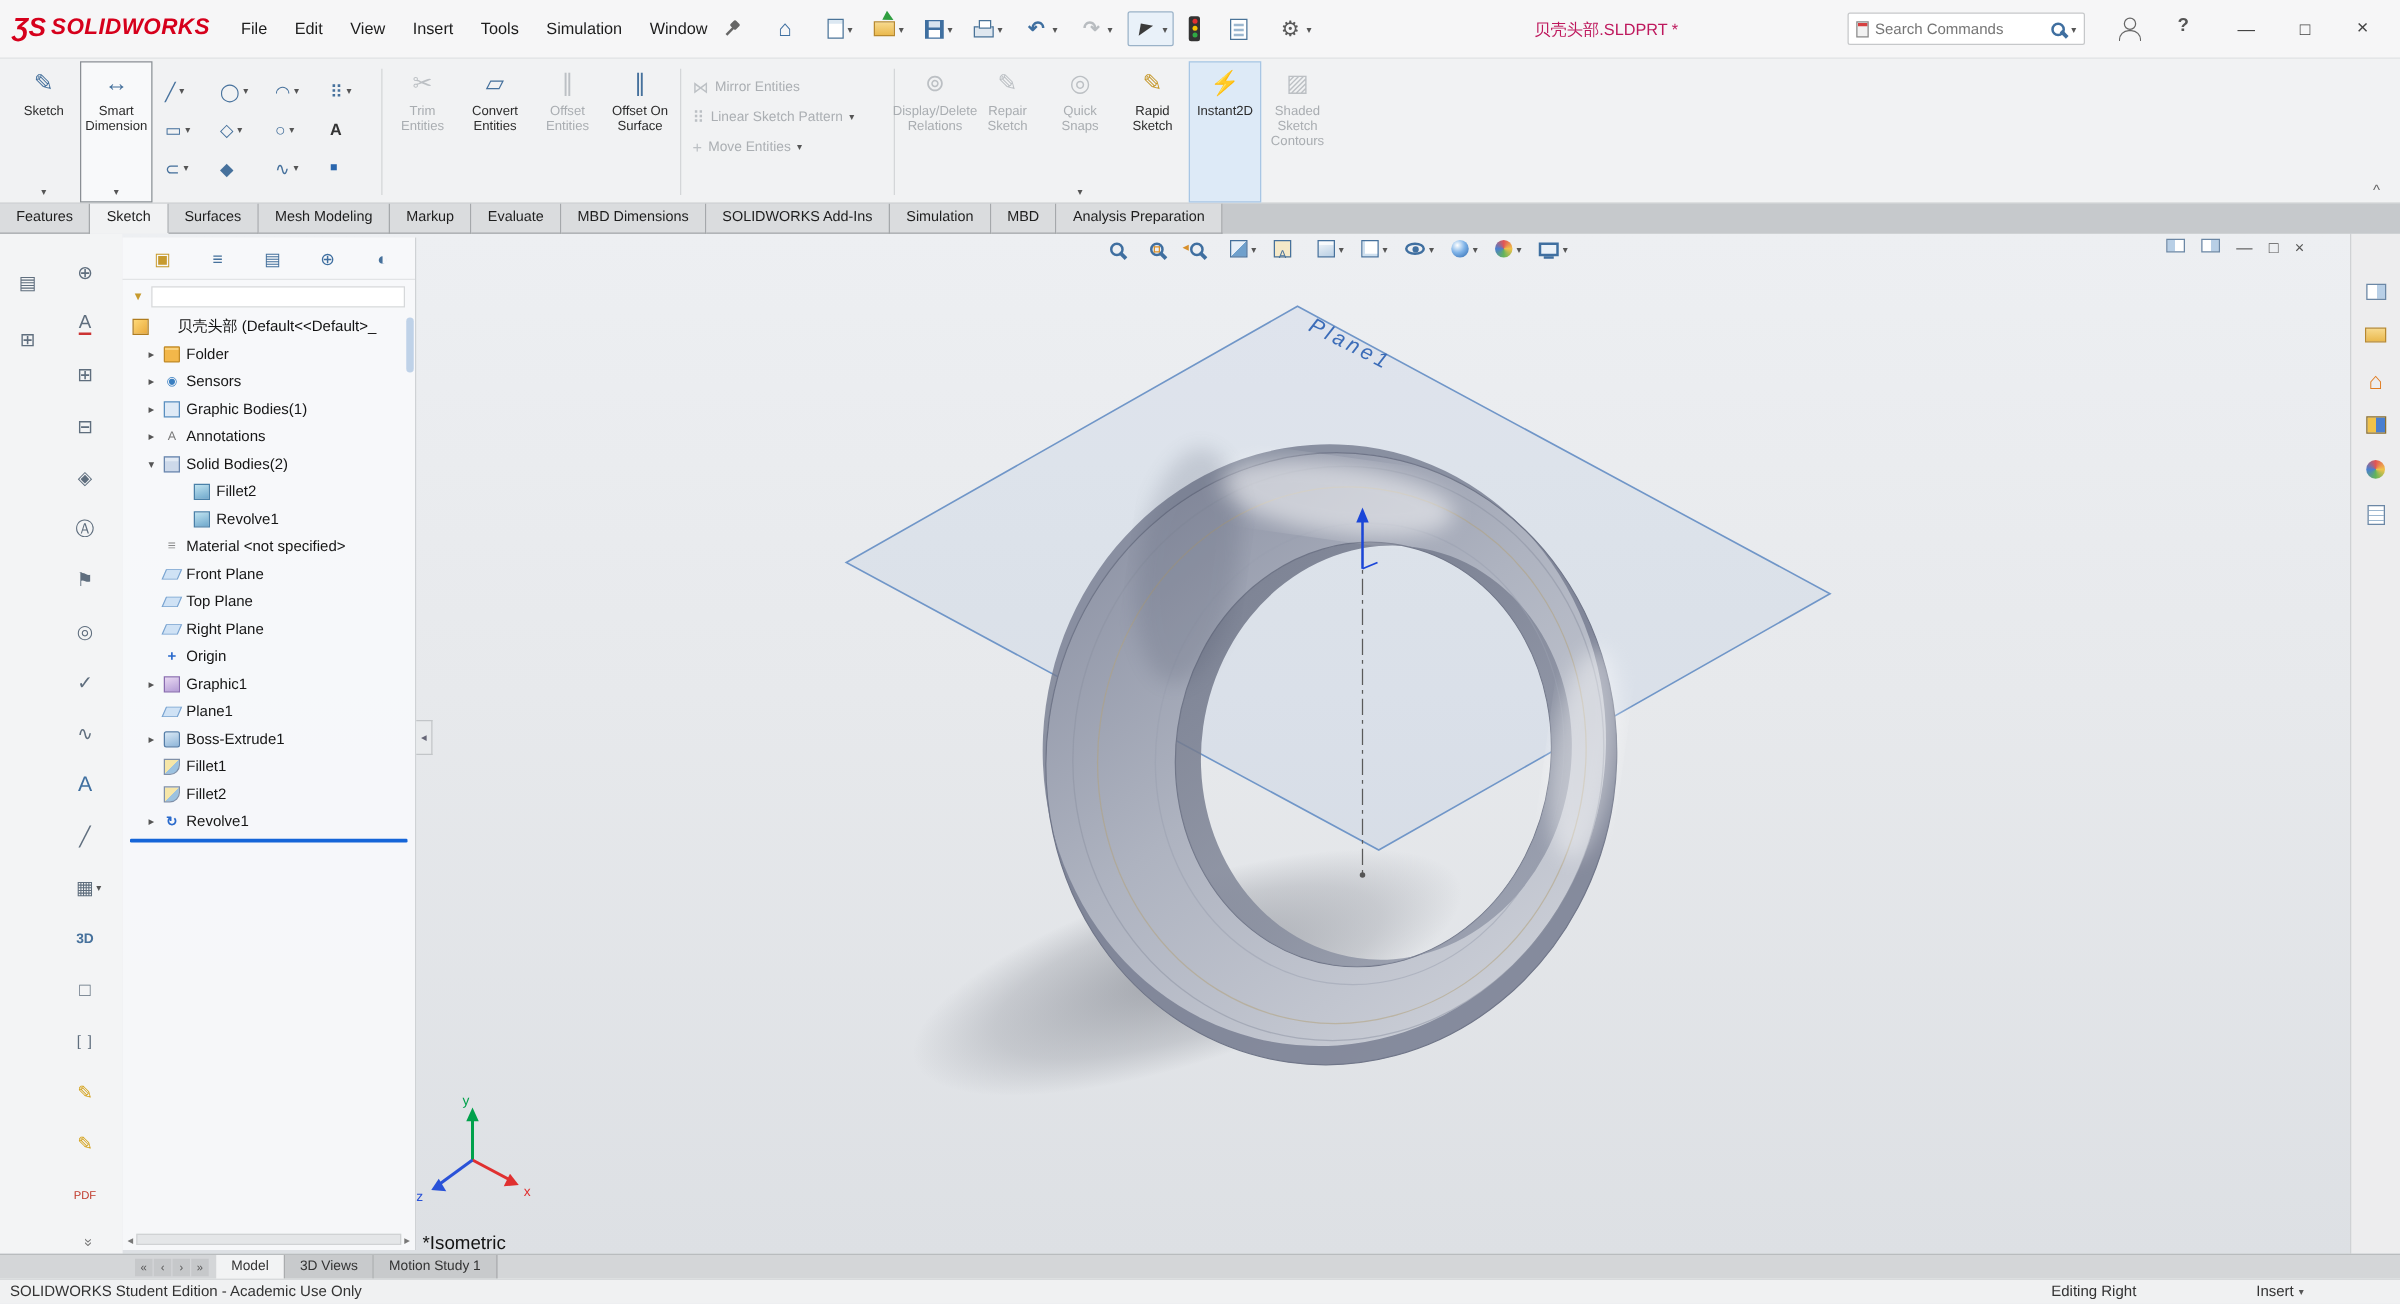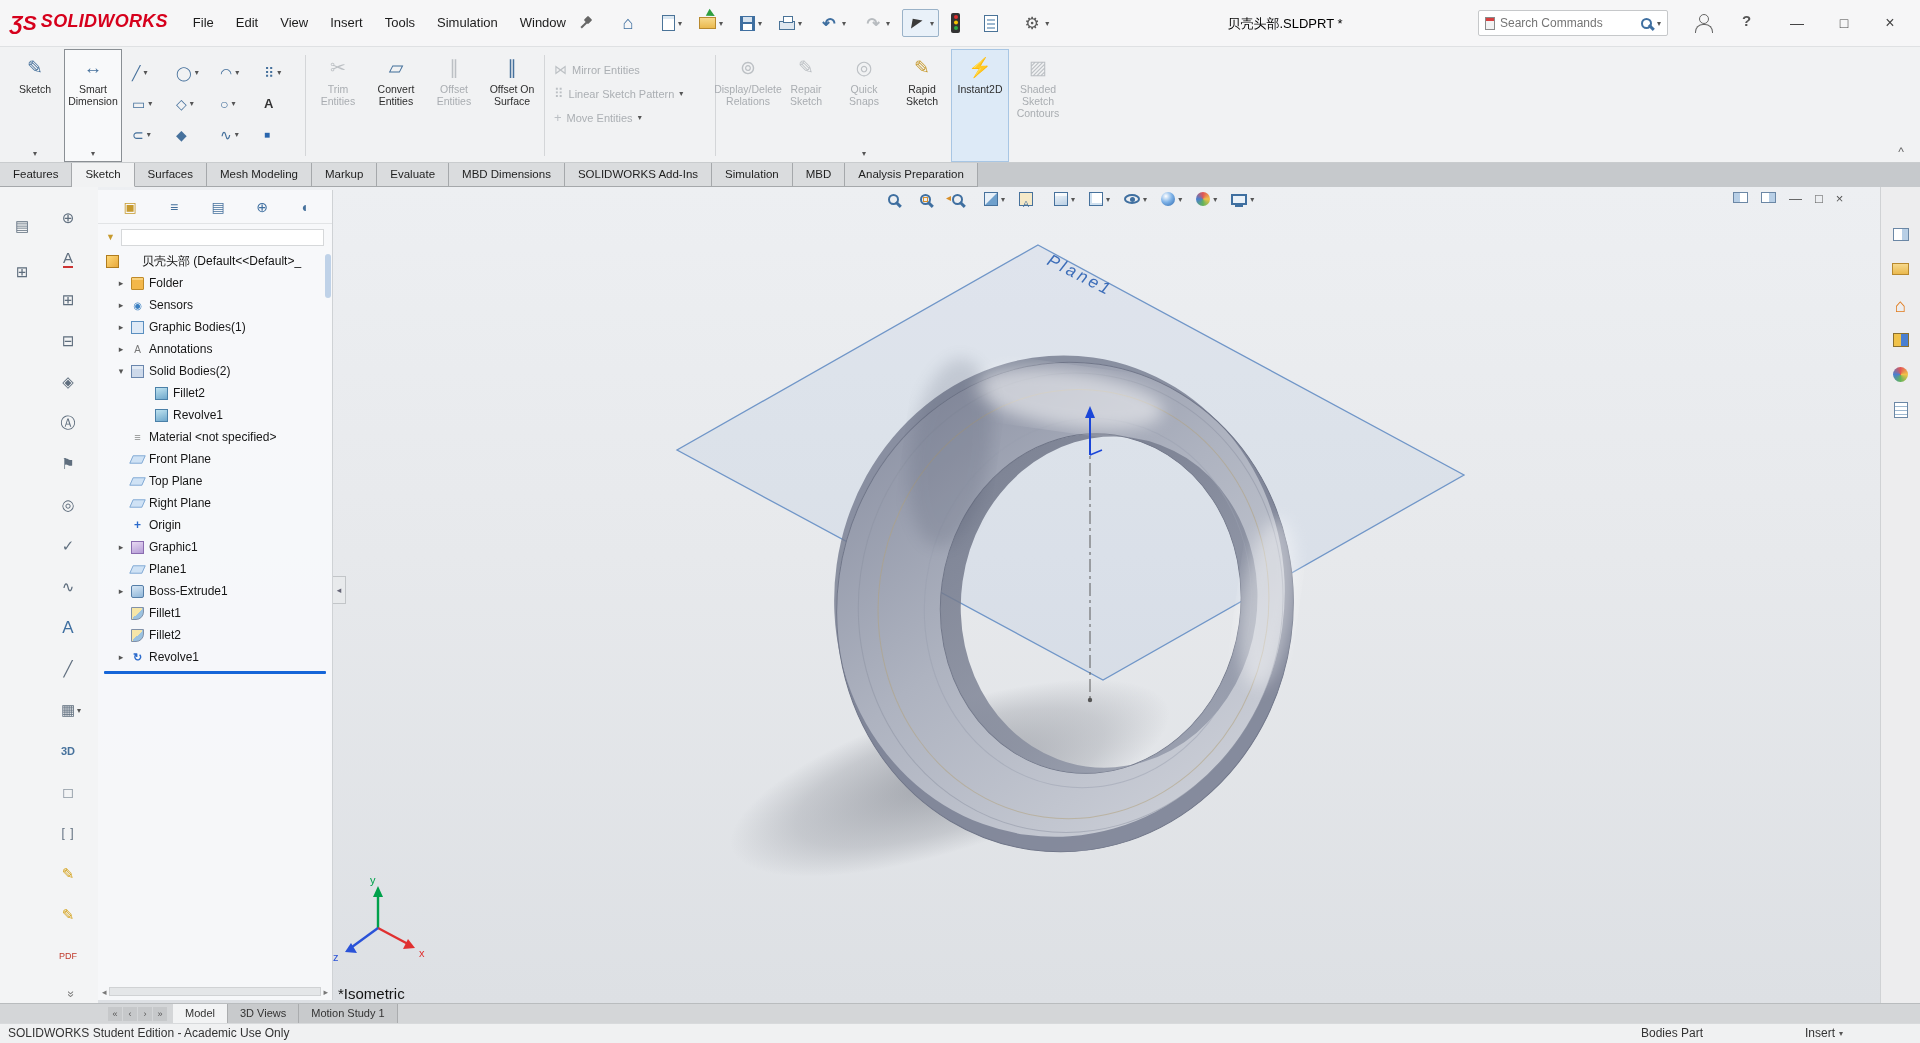--- a/index.html
+++ b/index.html
@@ -29,21 +29,21 @@
   .ic-print{width:16px;height:9px;background:#dfe7ef;border:1px solid #4a7398;position:relative;margin-top:5px}
   .ic-print::before{content:"";position:absolute;left:3px;top:-6px;width:8px;height:5px;background:#fff;border:1px solid #4a7398}
   .ic-undo::before{content:"↶";font-size:16px;color:#3f6fa0;font-weight:bold}
   .ic-redo::before{content:"↷";font-size:16px;color:#b8bcc0;font-weight:bold}
   .ic-select::before{content:"◤";font-size:13px;color:#3a3a3a;transform:rotate(10deg)}
   .ic-traffic-light{width:9px;height:20px;background:#333;border-radius:2px;position:relative}
   .ic-traffic-light::before{content:"";position:absolute;left:2.5px;top:2px;width:4px;height:4px;border-radius:50%;background:#e03030;box-shadow:0 5.5px 0 #f5c400,0 11px 0 #2faa44}
   .ic-task-list{width:14px;height:17px;background:#fff;border:1px solid #4a7398;position:relative}
   .ic-task-list::before{content:"";position:absolute;left:2px;top:3px;width:8px;height:2px;background:#9db8d0;box-shadow:0 4px 0 #9db8d0,0 8px 0 #9db8d0}
   .ic-options-gear::before{content:"⚙";font-size:17px;color:#5a5a5a}
-  .doctitle{position:absolute;left:1150px;width:270px;text-align:center;font-size:13px;color:#000000;top:15px;white-space:nowrap}
+  .doctitle{position:absolute;left:1150px;width:270px;text-align:center;font-size:13px;color:#be185d;top:15px;white-space:nowrap}
   .search{position:absolute;left:1478px;top:10px;width:190px;height:26px;background:#fff;border:1px solid #c6c8ca;border-radius:2px;display:flex;align-items:center;padding:0 6px;gap:5px}
   .search input{border:none;outline:none;flex:1;font-size:12px;color:#404040;min-width:0;background:transparent}
   .sico{width:10px;height:13px;background:#f2f2f2;border:1px solid #8a8a8a;box-shadow:inset 0 3px 0 #d64040;flex:0 0 10px}
   .mag-shape{position:relative;width:11px;height:11px;border:2px solid #3f6fa0;border-radius:50%;flex:0 0 11px}
   .mag-shape::after{content:"";position:absolute;width:7px;height:2.5px;background:#3f6fa0;right:-5px;bottom:-2px;transform:rotate(45deg)}
   .acct{position:absolute;left:1693px;top:13px;width:20px;height:20px}
   .acct::before{content:"";position:absolute;left:6px;top:1px;width:8px;height:8px;border:1.6px solid #666;border-radius:50%}
   .acct::after{content:"";position:absolute;left:2px;top:11px;width:16px;height:8px;border:1.6px solid #666;border-bottom:none;border-radius:8px 8px 0 0}
   .help{position:absolute;left:1742px;top:12px;font-size:15px;color:#555;font-weight:bold}
   .wbtn{position:absolute;top:0;width:44px;height:46px;text-align:center;line-height:46px;font-size:14px;color:#444}
@@ -890,18 +890,18 @@
   <div class="tabs">
 
   <span class="dtab active">Model</span>
       <span class="dtab">3D Views</span>
       <span class="dtab">Motion Study 1</span>
     </div>
 </div>
 
 <div id="statusbar">
   <span class="sleft">SOLIDWORKS Student Edition - Academic Use Only</span>
-  <span class="smode">Bodies Part</span>
+  <span class="smode">Editing Right</span>
   <span class="sconf">
     <span>Insert</span>
     <span class="dd">▾</span>
   </span>
 </div>
 
 </body></html>

